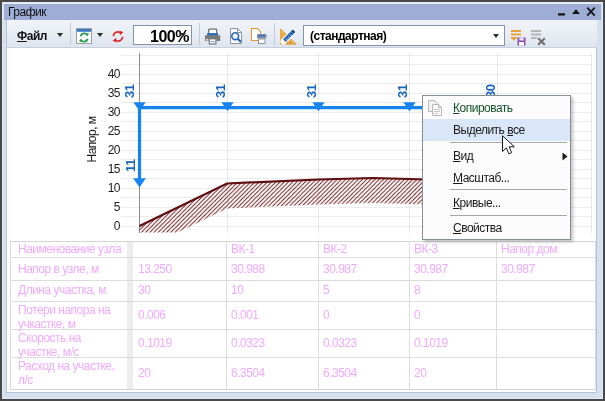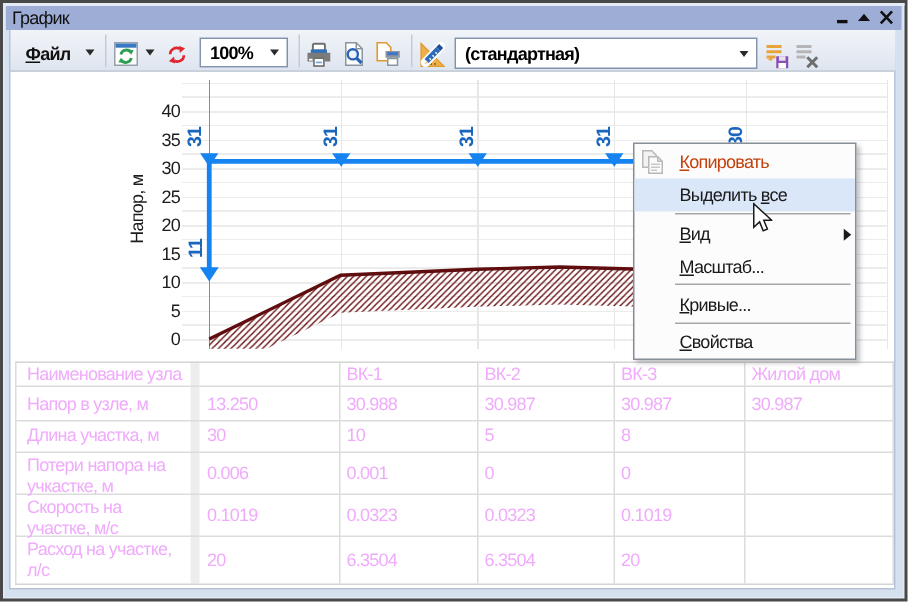--- a/index.html
+++ b/index.html
@@ -18,21 +18,21 @@
 .combo .arr { position:absolute; right:5px; top:50%; margin-top:-2px; width:0; height:0;
   border-left:3.5px solid transparent; border-right:3.5px solid transparent; border-top:4px solid #2b2b2b; }
 .darr { position:absolute; width:0; height:0; border-left:3.5px solid transparent;
   border-right:3.5px solid transparent; border-top:4px solid #2b2b2b; }
 #menu { left:422px; top:95px; width:149px; height:145px; background:#fcfcfc;
   border:1px solid #868e98; box-shadow:2px 2px 3px rgba(80,80,90,0.35); font-size:12px; color:#1a1a1a; }
 #menu .row { position:absolute; left:0; width:147px; height:22px; line-height:22px; }
 #menu .row .t { position:absolute; left:30px; top:0; }
 #menu .sepline { position:absolute; left:27px; width:117px; height:1px; background:#a6a6a6; }
 #menu .hl { background:#d9e7f8; }
-#menu .gray { color:#c2410c; }
+#menu .gray { color:#14532d; }
 .tcell { position:absolute; font-size:12px; color:#f0abfc; line-height:14px; }
 </style></head>
 <body>
 <div id="lightframe" class="abs"></div>
 <div id="frame2" class="abs"></div>
 <div id="innerline" class="abs"></div>
 <div id="topstrip" class="abs"></div>
 <div id="title" class="abs">
     <span class="txt">График</span>
   <svg class="abs" style="left:549px;top:0" width="48" height="16" viewBox="0 0 48 16">
@@ -55,21 +55,21 @@
     <path d="M 5.9 13.9 L 2.9 13.5 L 4.8 10.4 Z" fill="#2d9e52"></path>
   </svg>
   <span class="darr" style="left:90px;top:13px"></span>
   <svg class="abs" style="left:104px;top:10px" width="14" height="13" viewBox="0 0 14 13">
     <path d="M 2.4 6.2 A 4.2 4.2 0 0 1 8.8 2.6" fill="none" stroke="#e1262d" stroke-width="1.7"></path>
     <path d="M 8.3 0.6 L 12.4 2.2 L 8.9 5.3 Z" fill="#e1262d"></path>
     <path d="M 11.6 6.8 A 4.2 4.2 0 0 1 5.2 10.4" fill="none" stroke="#e1262d" stroke-width="1.7"></path>
     <path d="M 5.7 12.4 L 1.6 10.8 L 5.1 7.7 Z" fill="#e1262d"></path>
   </svg>
   <div class="combo" style="left:126px;top:5px;width:59px;height:20px">
-    <span class="abs" style="left:6px;top:2px;font-size:12px">100%</span>
+    <span class="abs" style="left:16px;top:2px;font-size:16px">100%</span>
     <span class="arr"></span>
   </div>
   <span class="sep" style="left:192px"></span>
   <svg class="abs" style="left:197px;top:8px" width="17" height="17" viewBox="0 0 17 17">
     <rect x="4.6" y="1.2" width="8" height="4.5" rx="0.8" fill="#fff" stroke="#6f6f6f" stroke-width="1.3"></rect>
     <rect x="3.2" y="5" width="10.8" height="4.4" fill="#2e72bd"></rect>
     <path d="M 1 7.2 H 16.2 V 13 H 12.4 V 11 H 4.8 V 13 H 1 Z" fill="#7b7b7b"></path>
     <rect x="2" y="11.2" width="2.4" height="1.2" fill="#fff"></rect>
     <rect x="5.3" y="10.8" width="6.6" height="5.2" fill="#fff" stroke="#6f6f6f" stroke-width="1.1"></rect>
     <rect x="6.6" y="13" width="4" height="1.2" fill="#7aa7d9"></rect>
@@ -208,21 +208,21 @@
   <div class="abs" style="left:216px;top:0;width:1px;height:148px;background:#dcdcdc"></div>
   <div class="abs" style="left:308px;top:0;width:1px;height:148px;background:#dcdcdc"></div>
   <div class="abs" style="left:399px;top:0;width:1px;height:148px;background:#dcdcdc"></div>
   <div class="abs" style="left:486px;top:0;width:1px;height:148px;background:#dcdcdc"></div>
   <div class="abs" style="left:585px;top:0;width:1px;height:148px;background:#dcdcdc"></div>
 
   <div class="tcell" style="left:8px;top:1px">Наименование узла</div>
   <div class="tcell" style="left:221px;top:1px">ВК-1</div>
   <div class="tcell" style="left:313px;top:1px">ВК-2</div>
   <div class="tcell" style="left:404px;top:1px">ВК-3</div>
-  <div class="tcell" style="left:491px;top:1px">Жилой дом</div>
+  <div class="tcell" style="left:491px;top:1px">Напор дом</div>
 
   <div class="tcell" style="left:8px;top:21px">Напор в узле, м</div>
   <div class="tcell" style="left:128px;top:21px">13.250</div>
   <div class="tcell" style="left:221px;top:21px">30.988</div>
   <div class="tcell" style="left:313px;top:21px">30.987</div>
   <div class="tcell" style="left:404px;top:21px">30.987</div>
   <div class="tcell" style="left:491px;top:21px">30.987</div>
 
   <div class="tcell" style="left:8px;top:42px">Длина участка, м</div>
   <div class="tcell" style="left:128px;top:42px">30</div>

